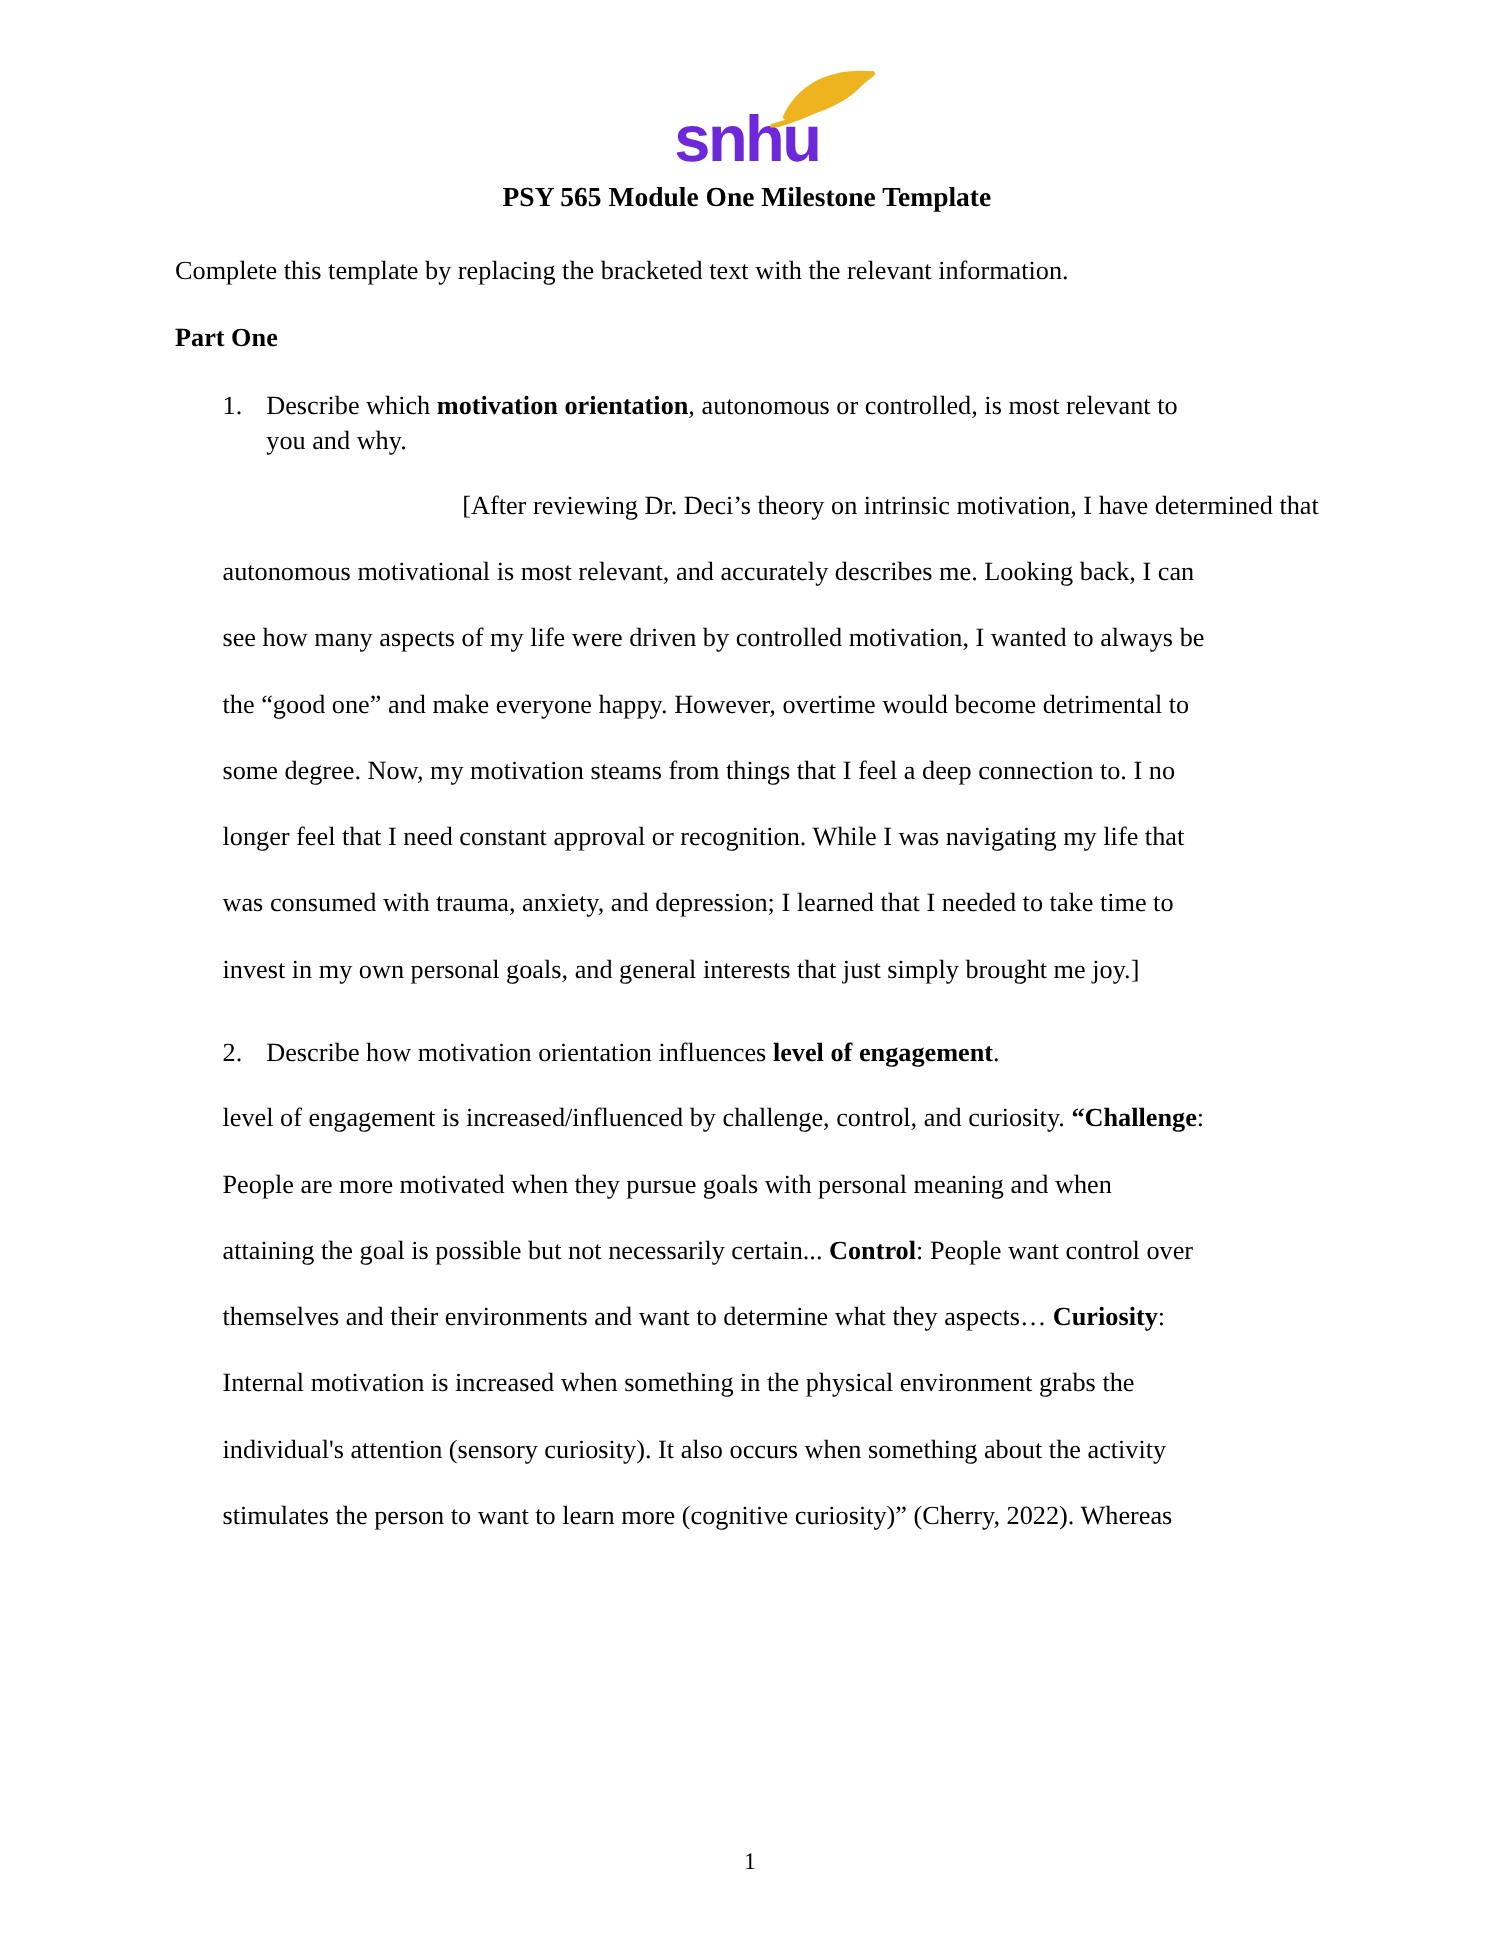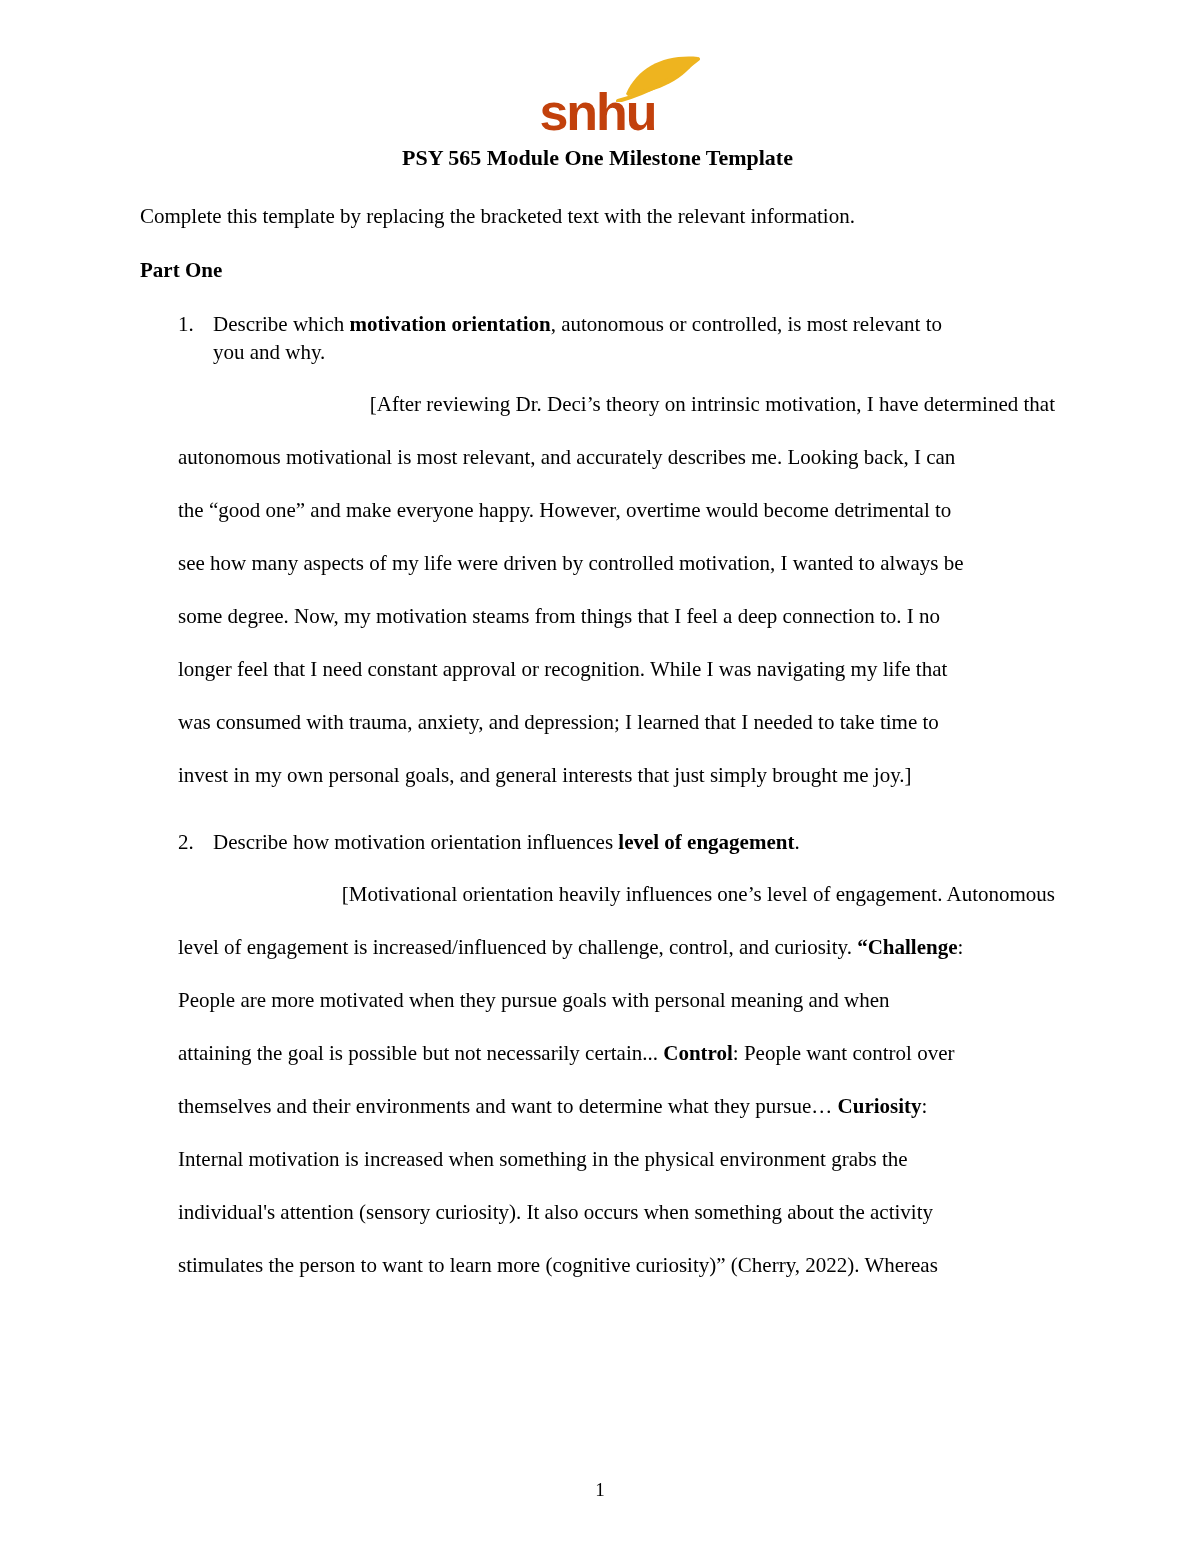--- a/index.html
+++ b/index.html
@@ -64,21 +64,21 @@
 <body>
 
 <div class="page">
 
   <div class="logo-row">
     <div class="logo-wrap">
       <svg class="leaf" width="88" height="50" viewBox="0 0 88 50" aria-hidden="true">
         <path d="M12 42 C 24 14, 52 2, 84 5 C 72 27, 44 40, 14 44 Z" fill="#eeb41f"></path>
         <path d="M4 49 C 34 41, 62 25, 84 7" stroke="#eeb41f" stroke-width="4" fill="none" stroke-linecap="round"></path>
       </svg>
-      <span class="logo-text" style="color: #c2410c;">snhu</span>
+      <span class="logo-text" style="color: #6d28d9;">snhu</span>
     </div>
   </div>
 
   <h1 class="title">PSY 565 Module One Milestone Template</h1>
 
   <div class="doc">
       <div class="block para">
         <div class="line first"><span>Complete this template by replacing the bracketed text with the relevant information.</span></div>
       </div>
       <div class="block heading">
@@ -87,39 +87,38 @@
       <div class="block list">
         <span class="list-number">1.</span>
         <div class="list-body">
           <div class="line first"><span>Describe which </span><span class="bold">motivation orientation</span><span>, autonomous or controlled, is most relevant to</span></div>
           <div class="line"><span>you and why.</span></div>
         </div>
       </div>
       <div class="block answer">
         <div class="line first"><span>[After reviewing Dr. Deci’s theory on intrinsic motivation, I have determined that</span></div>
         <div class="line"><span>autonomous motivational is most relevant, and accurately describes me. Looking back, I can</span></div>
+        <div class="line"><span>see how many aspects of my life were driven by controlled motivation, I wanted to always be</span></div>
         <div class="line"><span>the “good one” and make everyone happy. However, overtime would become detrimental to</span></div>
-        <div class="line"><span>see how many aspects of my life were driven by controlled motivation, I wanted to always be</span></div>
         <div class="line"><span>some degree. Now, my motivation steams from things that I feel a deep connection to. I no</span></div>
         <div class="line"><span>longer feel that I need constant approval or recognition. While I was navigating my life that</span></div>
         <div class="line"><span>was consumed with trauma, anxiety, and depression; I learned that I needed to take time to</span></div>
         <div class="line"><span>invest in my own personal goals, and general interests that just simply brought me joy.]</span></div>
       </div>
       <div class="block list">
         <span class="list-number">2.</span>
         <div class="list-body">
           <div class="line first"><span>Describe how motivation orientation influences </span><span class="bold">level of engagement</span><span>.</span></div>
         </div>
       </div>
       <div class="block answer">
-        <div class="line first"><span>[Motivational orientation heavily influences one’s level of engagement. Autonomous</span></div>
         <div class="line"><span>level of engagement is increased/influenced by challenge, control, and curiosity. </span><span class="bold">“Challenge</span><span>:</span></div>
         <div class="line"><span>People are more motivated when they pursue goals with personal meaning and when</span></div>
         <div class="line"><span>attaining the goal is possible but not necessarily certain... </span><span class="bold">Control</span><span>: People want control over</span></div>
-        <div class="line"><span>themselves and their environments and want to determine what they pursue… </span><span class="bold">Curiosity</span><span>:</span></div>
+        <div class="line"><span>themselves and their environments and want to determine what they aspects… </span><span class="bold">Curiosity</span><span>:</span></div>
         <div class="line"><span>Internal motivation is increased when something in the physical environment grabs the</span></div>
         <div class="line"><span>individual's attention (sensory curiosity). It also occurs when something about the activity</span></div>
         <div class="line"><span>stimulates the person to want to learn more (cognitive curiosity)” (Cherry, 2022). Whereas</span></div>
       </div>
     </div>
 
 </div>
 
 <div class="footer">1</div>
 

